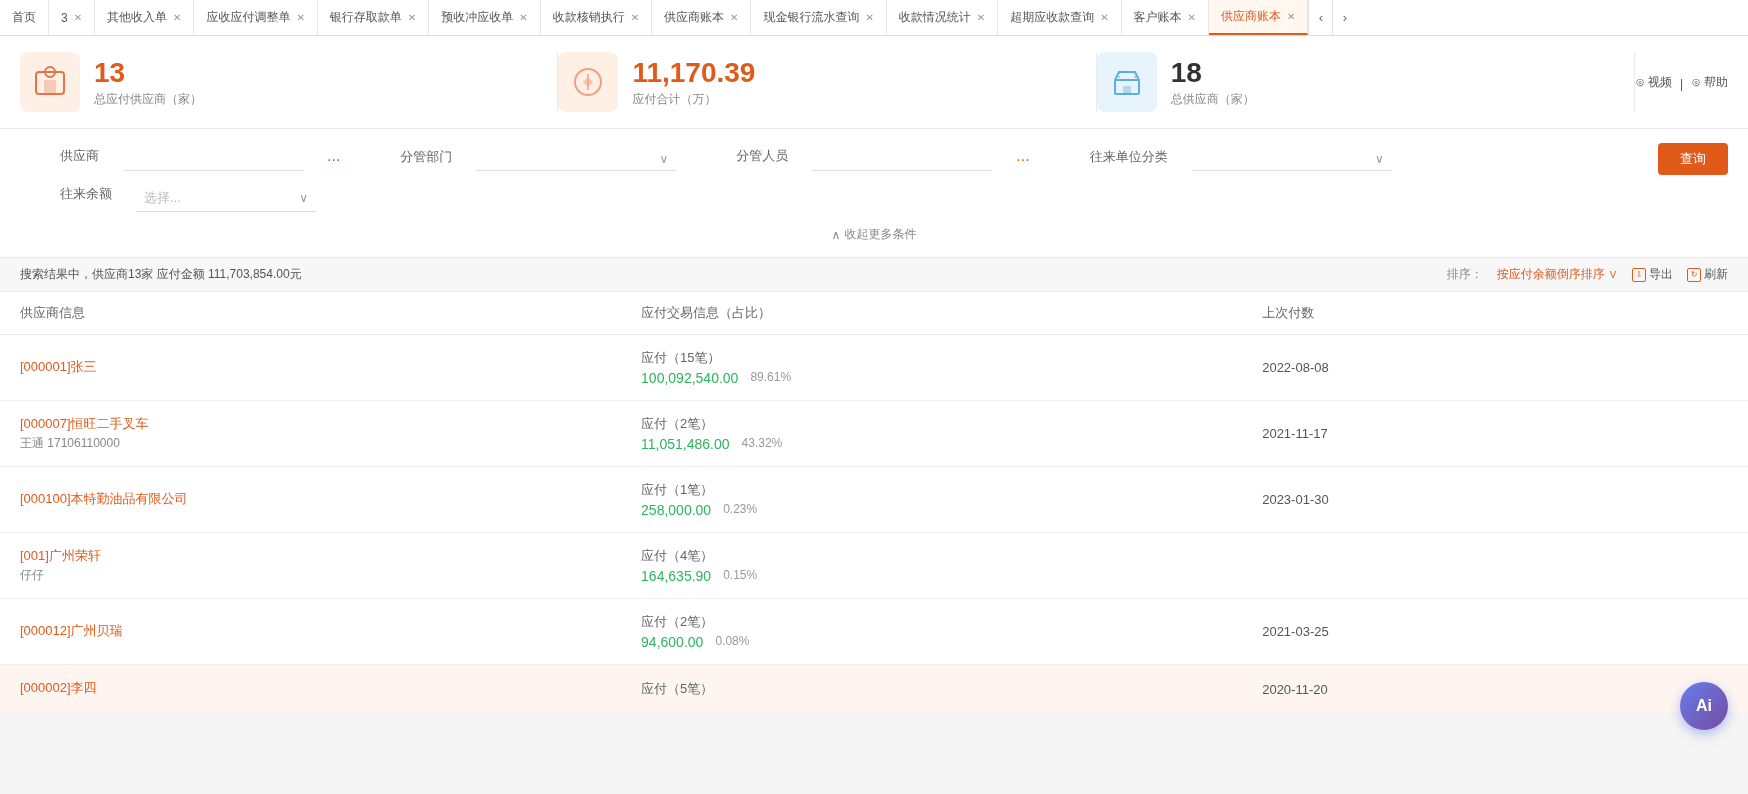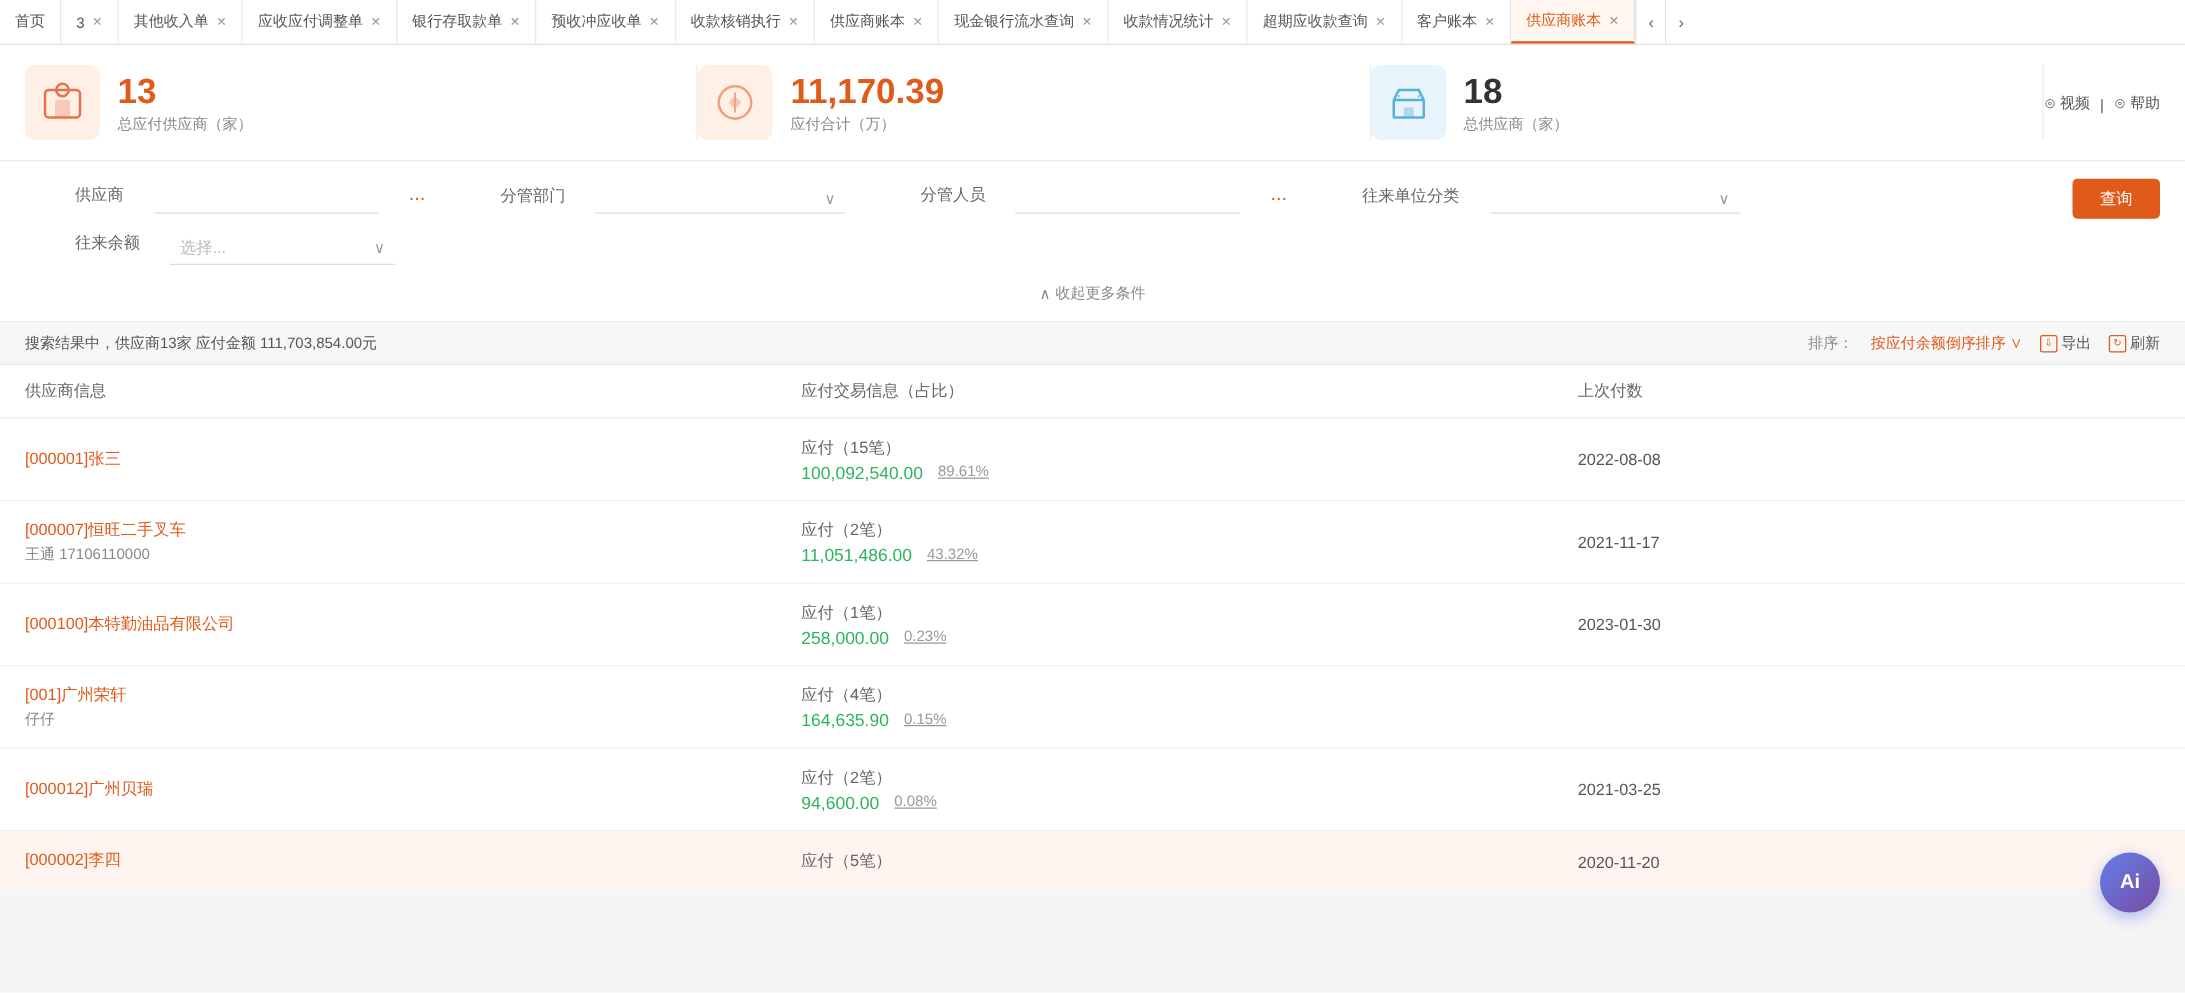--- a/index.html
+++ b/index.html
@@ -159,21 +159,21 @@
       grid-template-columns: 2fr 2fr 1.5fr;
       padding: 14px 20px;
       border-bottom: 1px solid #f0f0f0;
       align-items: center;
     }
     .table-row.highlighted { background: #fff5f0; }
     .supplier-link { color: #e05a1a; text-decoration: none; font-size: 13px; cursor: pointer; }
     .supplier-sub { color: #888; font-size: 12px; margin-top: 2px; }
     .transaction-info .payable-label { color: #666; font-size: 13px; }
     .transaction-info .amount { color: #2db55d; font-size: 14px; font-weight: 500; margin-top: 3px; cursor: pointer; }
-    .transaction-info .percentage { color: #999; font-size: 12px; margin-left: 12px; text-decoration: underline; }
+    .transaction-info .percentage { color: #999; font-size: 12px; margin-left: 12px; }
     .transaction-row { display: flex; align-items: center; gap: 0; }
     .last-pay { color: #555; font-size: 13px; }
 
     
     .table-scroll { max-height: 500px; overflow-y: auto; }
     .table-scroll::-webkit-scrollbar { width: 6px; }
     .table-scroll::-webkit-scrollbar-thumb { background: #ddd; border-radius: 3px; }
 
     
     .ai-fab {

